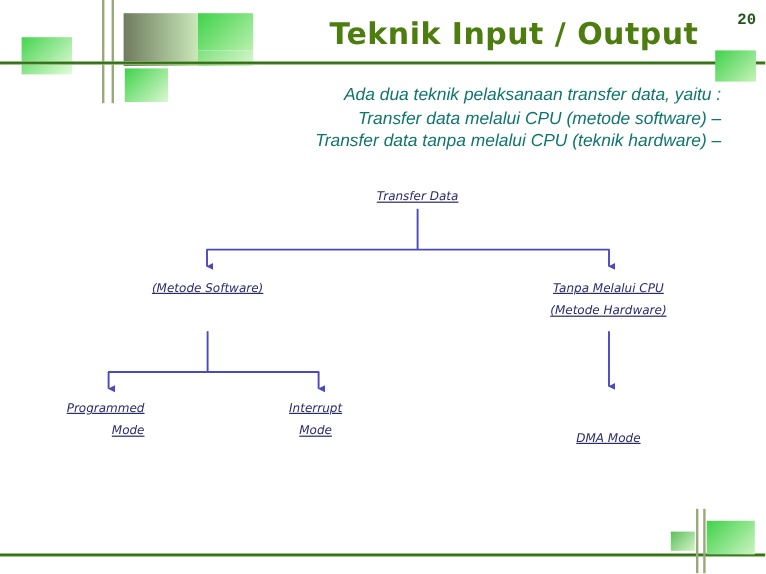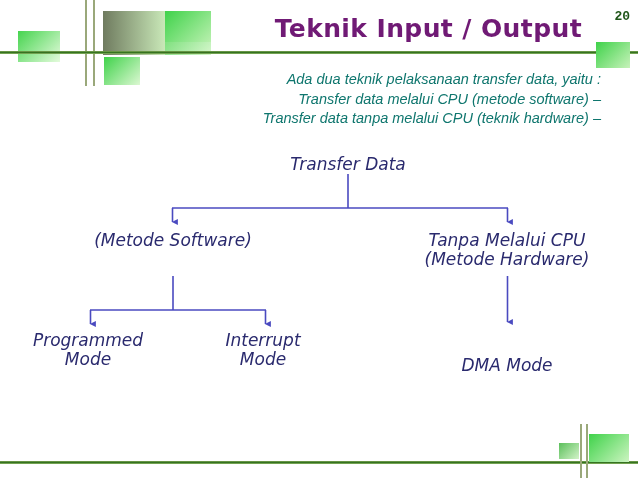--- a/index.html
+++ b/index.html
@@ -33,21 +33,21 @@
   }
 
   
   #title {
     position: absolute;
     right: 56px;
     top: 14px;
     font-family: "DejaVu Sans", sans-serif;
     font-size: 25px;
     font-weight: bold;
-    color: #701a75;
+    color: #4d7c0f;
     letter-spacing: 0.4px;
     white-space: nowrap;
   }
   #page-number {
     position: absolute;
     right: 8px;
     top: 9px;
     font-family: Liberation Mono, monospace;
     font-size: 13px;
     font-weight: bold;
@@ -68,26 +68,27 @@
     color: #0f766e;
   }
   #subtitle div { white-space: nowrap; }
 
   
   #chart { position: absolute; left: 0; top: 0; width: 638px; height: 478px; }
   .node {
     position: absolute;
     font-family: "DejaVu Sans", sans-serif;
     font-style: italic;
-    font-size: 17px;
+    font-size: 10px;
     line-height: 19px;
     color: #2a2a6e;
     text-align: center;
     white-space: nowrap;
     transform: translateX(-50%);
+    text-decoration: underline;
   }
   svg.connectors {
     position: absolute;
     left: 0; top: 0;
     width: 638px; height: 478px;
     pointer-events: none;
   }
 </style>
 </head>
 <body>
@@ -156,21 +157,21 @@
 
     <div class="node" style="left:173px; top:231px;">
       <div>(Metode Software)</div>
     </div>
 
     <div class="node" style="left:507px; top:231px;">
       <div>Tanpa Melalui CPU</div>
       <div>(Metode Hardware)</div>
     </div>
 
-    <div class="node" style="left:88px; top:331px;">
+    <div class="node" style="left:88px; top:331px;text-align:right;">
       <div>Programmed</div>
       <div>Mode</div>
     </div>
 
     <div class="node" style="left:263px; top:331px;">
       <div>Interrupt</div>
       <div>Mode</div>
     </div>
 
     <div class="node" style="left:507px; top:328px;margin-top:28px;">

